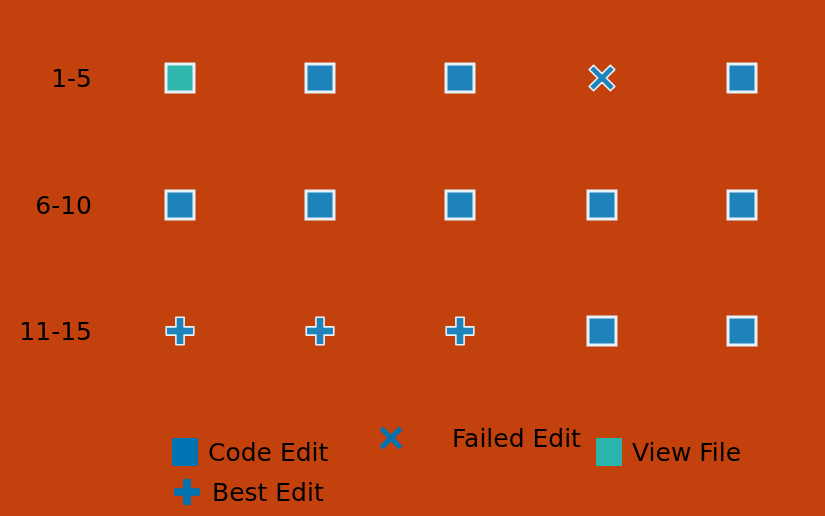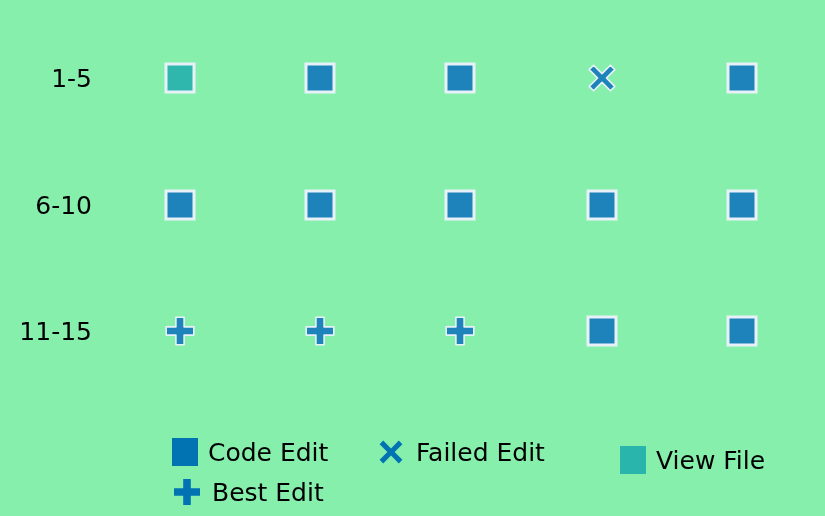--- a/index.html
+++ b/index.html
@@ -13,21 +13,21 @@
     position: relative;
     overflow: hidden;
     font-family: "DejaVu Sans", sans-serif;
   }
 
   #figure {
     position: absolute;
     left: 0; top: 0;
     width: 825px;
     height: 516px;
-    background: #86efac;
+    background: #c2410c;
   }
 
   
   .row-label {
     position: absolute;
     right: 733px;            
     width: 200px;
     text-align: right;
     font-size: 25px;
     color: #000000;
@@ -141,30 +141,30 @@
       <div class="marker square" style="left: 741.5px; top: 331px; background: rgb(31, 131, 187);"></div>
     </div>
 
   <div id="legend">
 
     <div class="legend-entry" style="left:172px; top:436px;">
       <span class="legend-swatch" style="background: rgb(1, 115, 178);"></span>
       <span class="legend-text">Code Edit</span>
     </div>
 
-    <div class="legend-entry" style="left:376px; top:436px;">
+    <div class="legend-entry" style="left:376px; top:422px;gap:36px;">
       <span class="legend-glyph">
         <svg viewBox="0 0 30 30" aria-hidden="true">
           <path d="M7.2 3.6 L15 11.4 L22.8 3.6 L26.4 7.2 L18.6 15 L26.4 22.8 L22.8 26.4 L15 18.6 L7.2 26.4 L3.6 22.8 L11.4 15 L3.6 7.2 Z" fill="#0173b2"></path>
         </svg>
       </span>
       <span class="legend-text">Failed Edit</span>
     </div>
 
-    <div class="legend-entry" style="left:620px; top:436px;margin-top:8px;">
+    <div class="legend-entry" style="left:596px; top:436px;">
       <span class="legend-swatch" style="background: rgb(41, 181, 172);"></span>
       <span class="legend-text">View File</span>
     </div>
 
     <div class="legend-entry" style="left:172px; top:476px;justify-content:center;">
       <span class="legend-glyph">
         <svg viewBox="0 0 30 30" aria-hidden="true">
           <path d="M11.2 2 H18.8 V11.2 H28 V18.8 H18.8 V28 H11.2 V18.8 H2 V11.2 H11.2 Z" fill="#0173b2"></path>
         </svg>
       </span>

